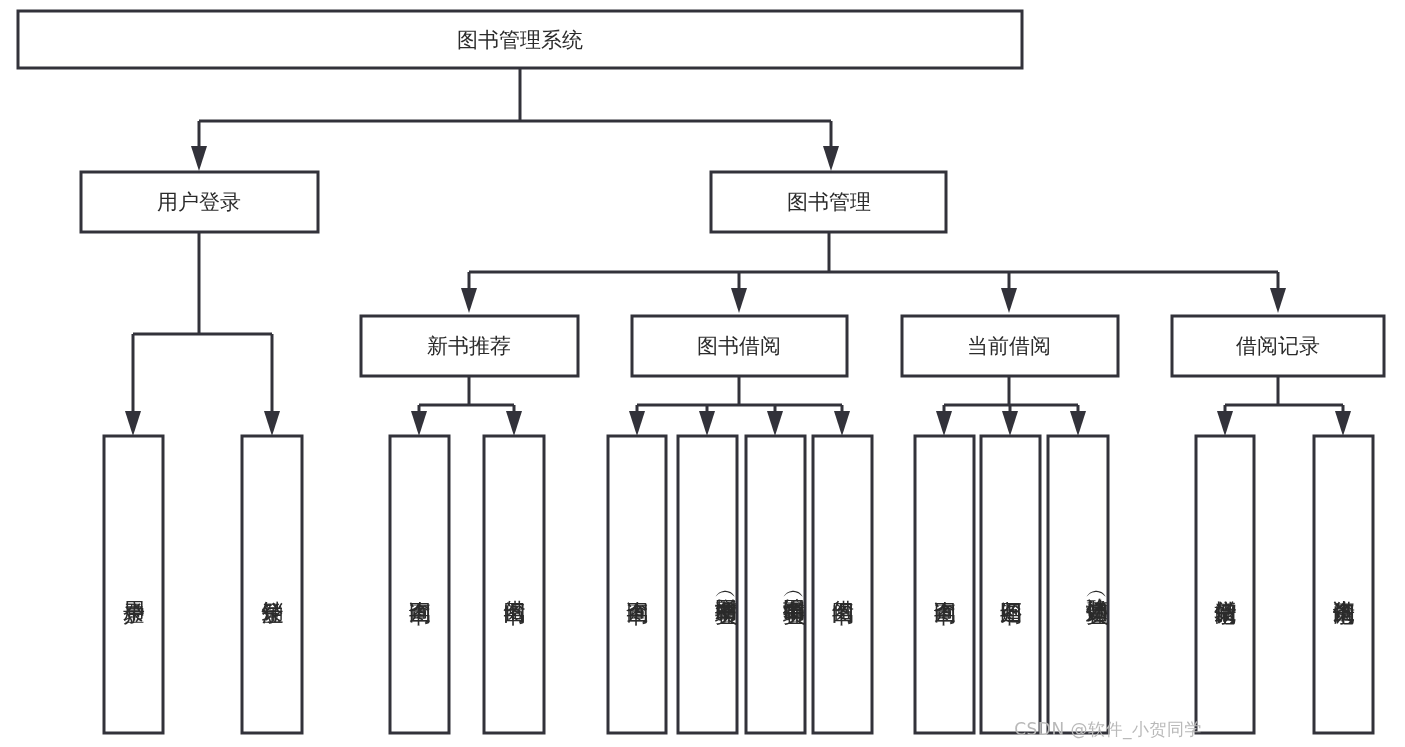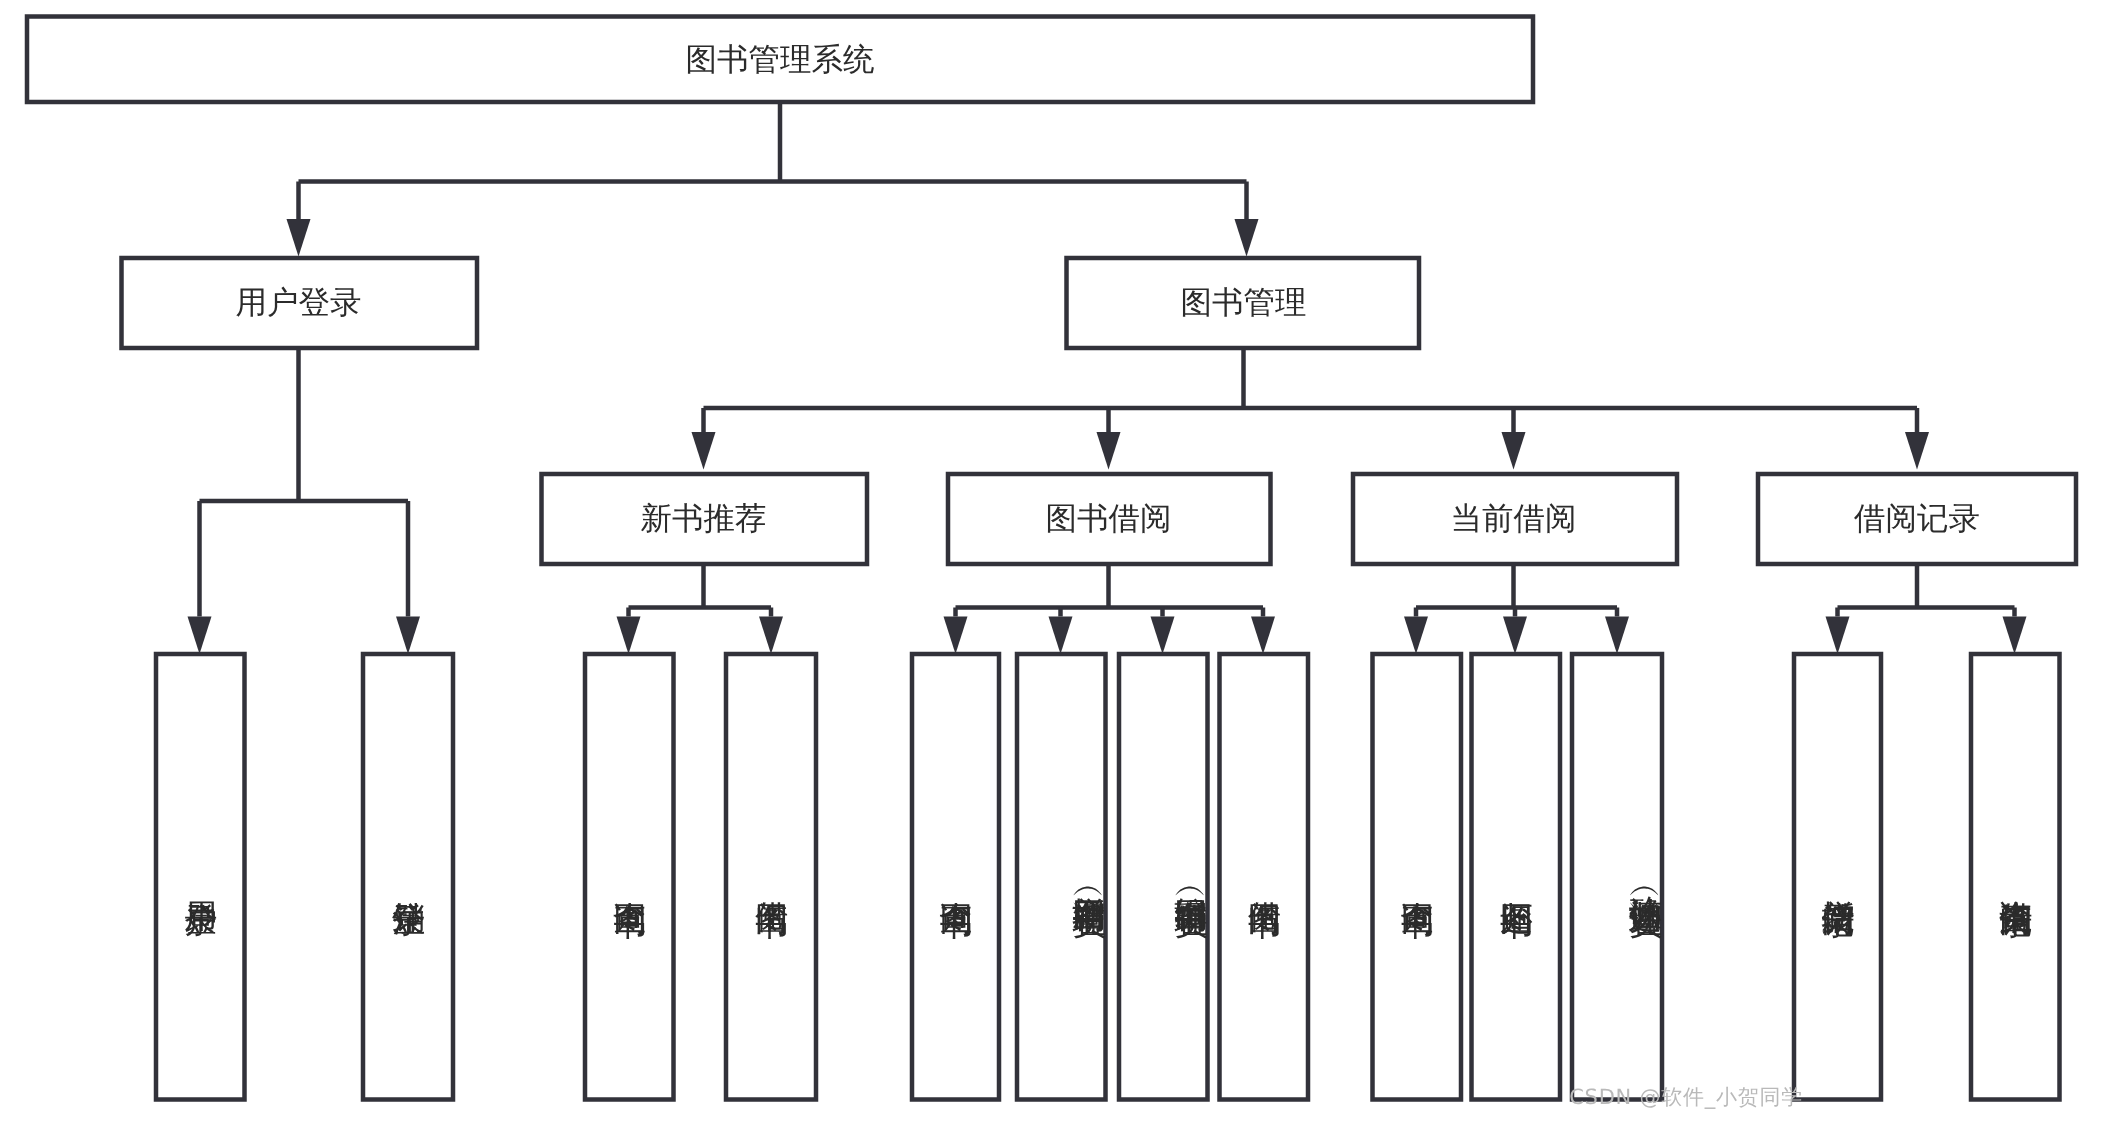--- a/index.html
+++ b/index.html
@@ -58,21 +58,21 @@
     letter-spacing: 1px;
     white-space: nowrap;
     pointer-events: none;
     text-align: center;
   }
   .watermark {
     position: absolute;
     right: 12px;
     bottom: 6px;
     font-family: "DejaVu Sans", "Liberation Sans", sans-serif;
-    font-size: 14px;
+    font-size: 17px;
     color: #b9b9b9;
     white-space: nowrap;
     letter-spacing: 0.5px;
   }
 </style>
 </head>
 <body>
 
 <div id="diagram-root">
 

